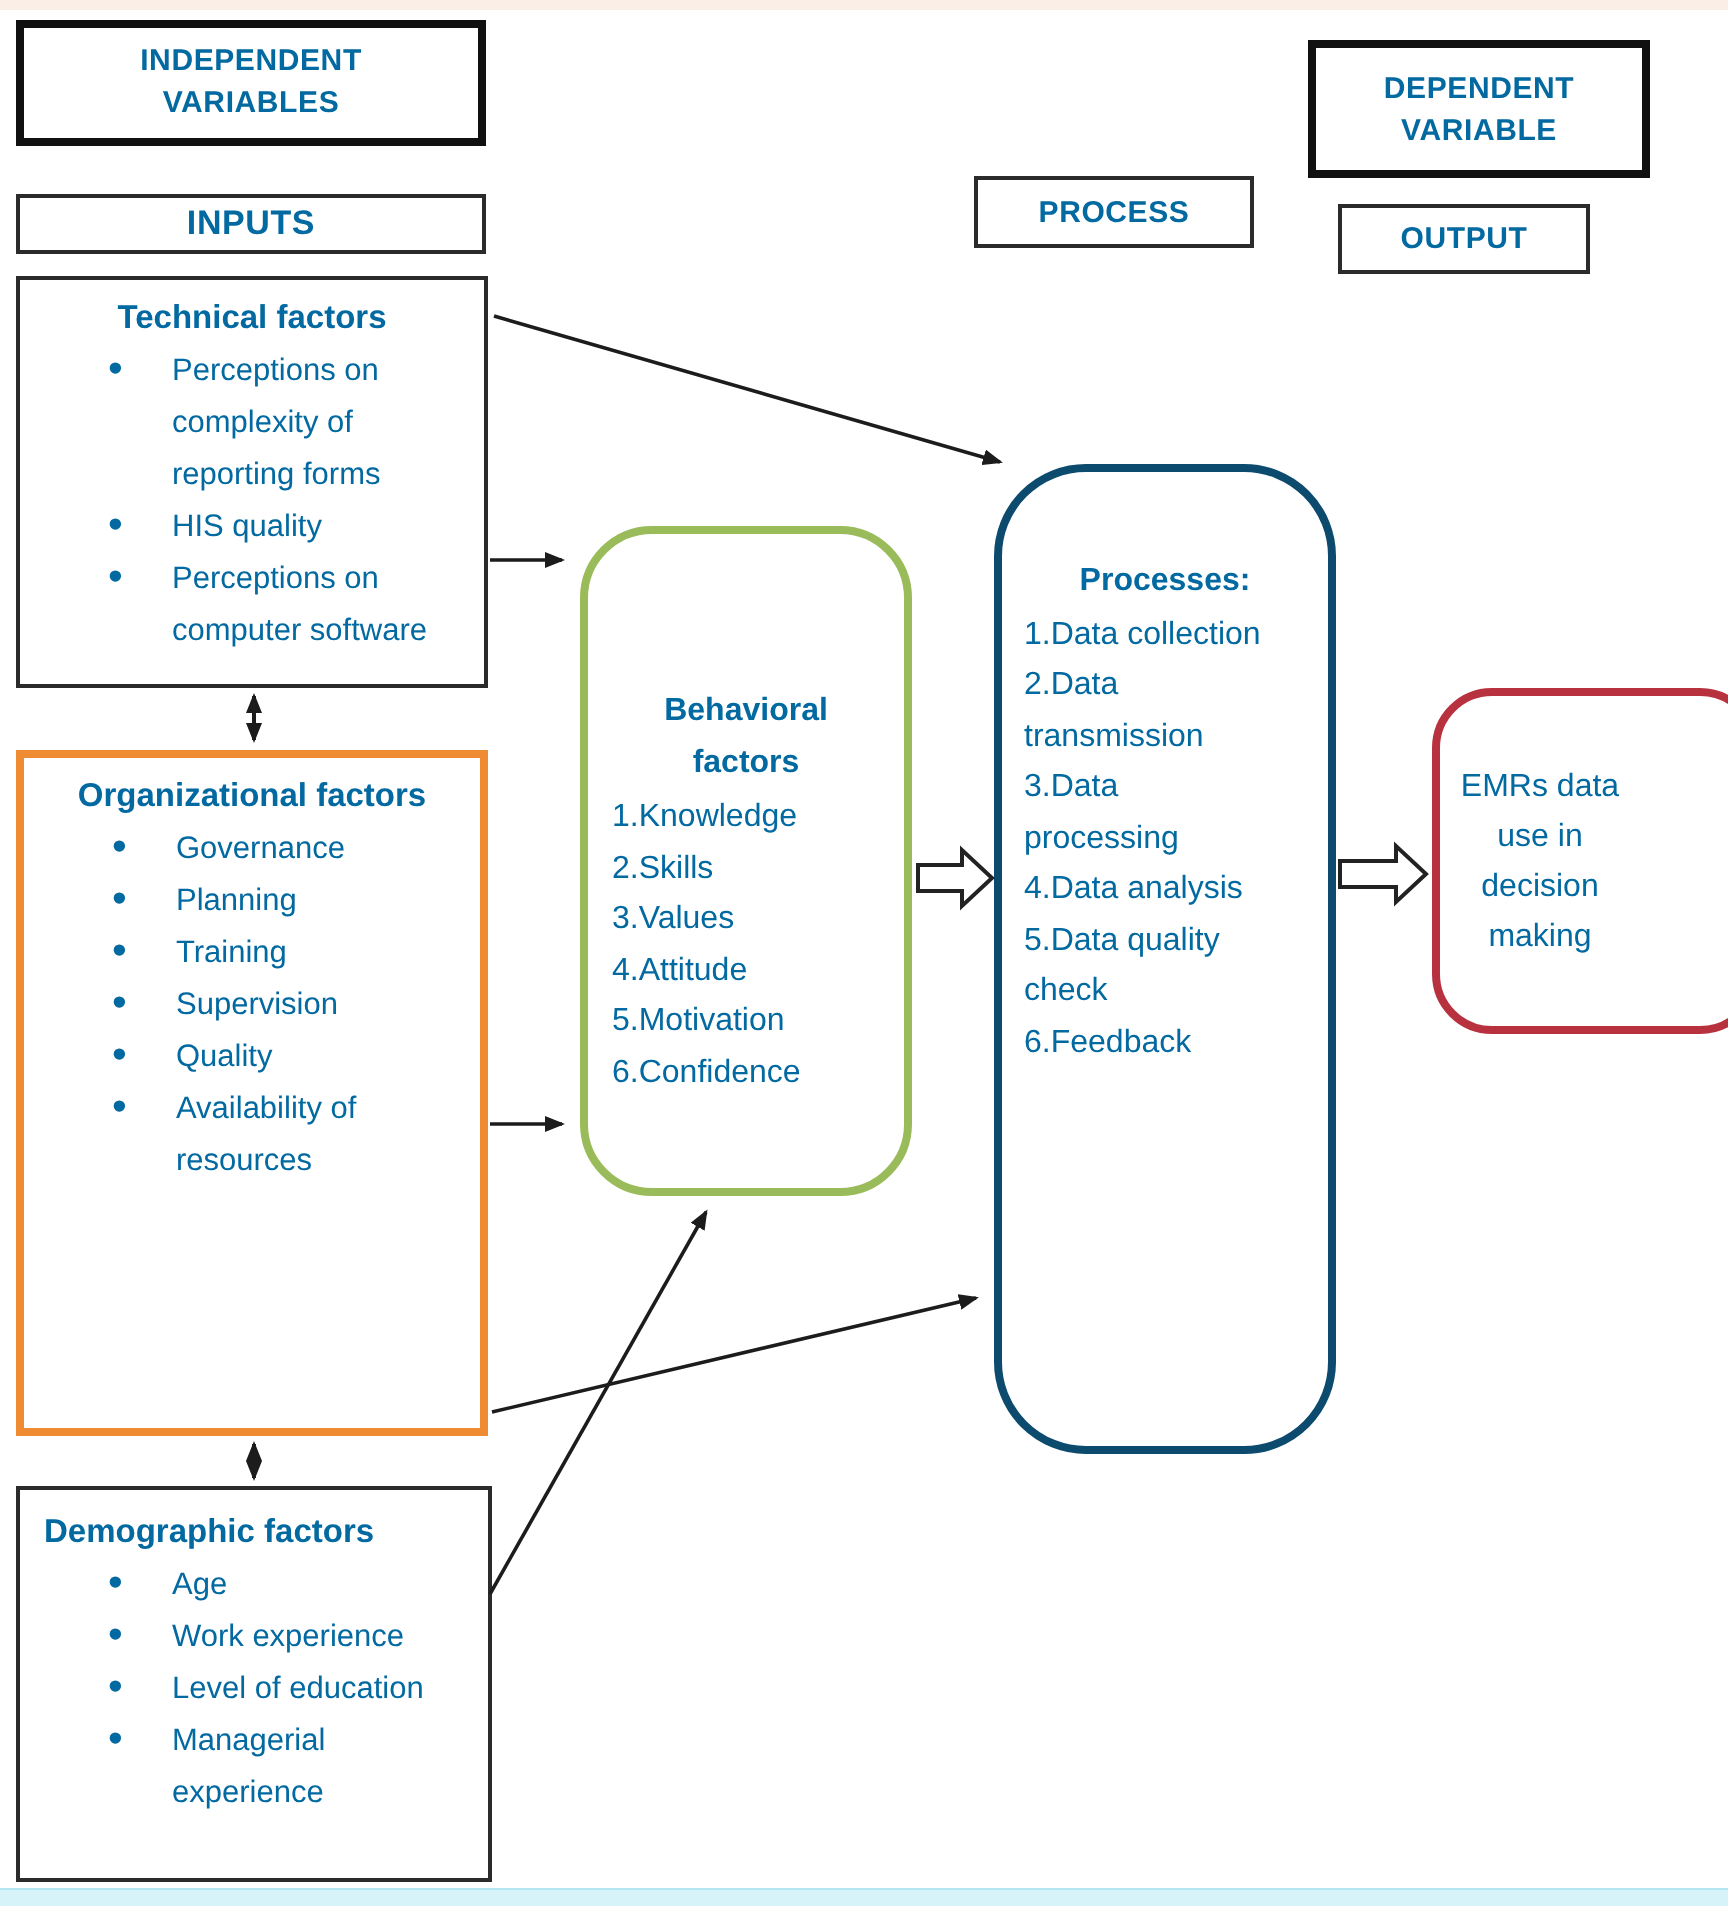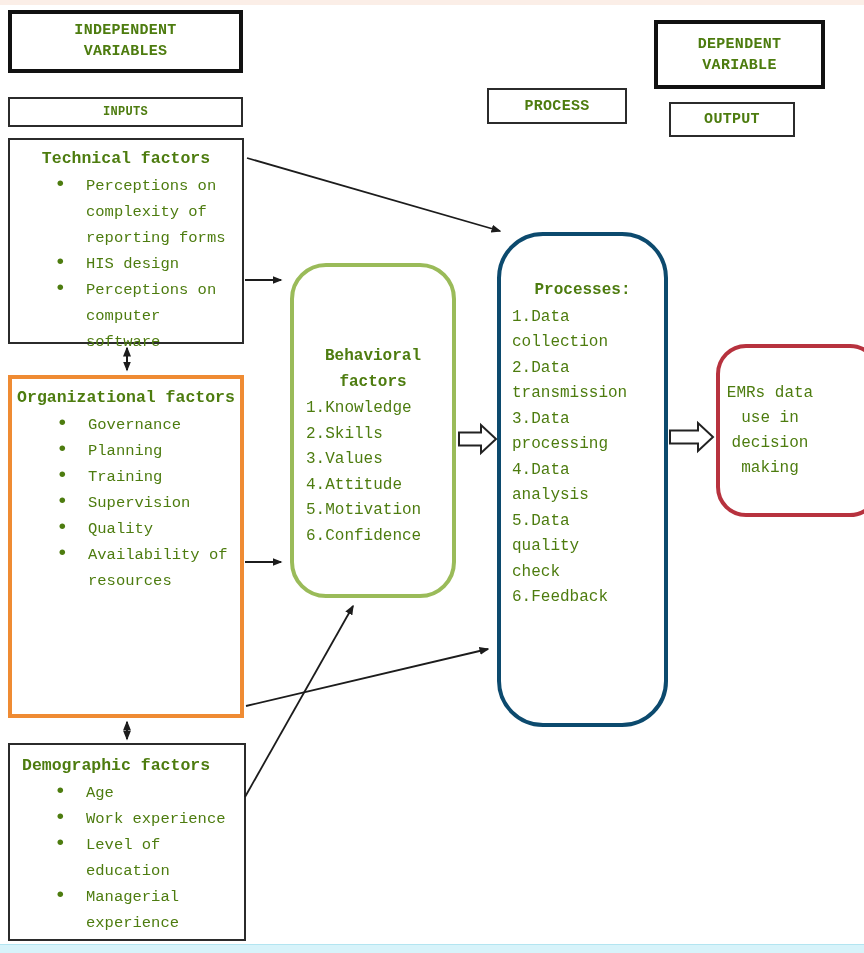--- a/index.html
+++ b/index.html
@@ -1,31 +1,31 @@
 <!DOCTYPE html>
 <html><head>
 <meta charset="utf-8">
 <style>
   html,body{margin:0;padding:0;background:#ffffff;}
   .canvas{
     position:relative;width:864px;height:953px;background:#ffffff;overflow:hidden;
-    font-family:Liberation Mono, monospace;color:#4d7c0f;
+    font-family:Liberation Sans, sans-serif;color:#0369a1;
   }
   .strip-top{position:absolute;left:0;top:0;width:864px;height:5px;background:#fbeee7;}
   .strip-bottom{position:absolute;left:0;top:944px;width:864px;height:9px;background:#d7f3fa;border-top:1px solid #b3e5f1;}
 
   .box{position:absolute;background:#ffffff;box-sizing:border-box;}
   .label-box{display:flex;align-items:center;justify-content:center;text-align:center;
     font-weight:bold;font-size:15px;letter-spacing:.3px;}
   .heavy{border:4px solid #111111;}
   .thin{border:2px solid #2b2b2b;}
 
   #independent{left:8px;top:10px;width:235px;height:63px;}
   #independent span{display:block;width:170px;margin:0 auto;line-height:1.35;}
-  #inputs{left:8px;top:97px;width:235px;height:30px;font-size:12px;}
+  #inputs{left:8px;top:97px;width:235px;height:30px;font-size:17px;}
   #process{left:487px;top:88px;width:140px;height:36px;font-size:15px;}
   #dependent{left:654px;top:20px;width:171px;height:69px;}
   #dependent span{display:block;width:150px;margin:0 auto;line-height:1.4;}
   #output{left:669px;top:102px;width:126px;height:35px;font-size:15px;}
 
   .factor-box{border:2px solid #2b2b2b;font-size:15.5px;line-height:26px;}
   #technical{left:8px;top:138px;width:236px;height:206px;padding-top:6px;}
   #organizational{left:8px;top:375px;width:236px;height:343px;border:4px solid #EF8B33;padding-top:6px;}
   #demographic{left:8px;top:743px;width:238px;height:198px;padding-top:8px;}
 
@@ -73,21 +73,21 @@
     <span>DEPENDENT VARIABLE</span>
   </div>
   <div class="box thin label-box" id="output">
     <span>OUTPUT</span>
   </div>
 
   <div class="box factor-box" id="technical">
     <div class="factor-title">Technical factors</div>
     <ul class="blist">
       <li>Perceptions on complexity of reporting forms</li>
-      <li>HIS design</li>
+      <li>HIS quality</li>
       <li>Perceptions on computer software</li>
     </ul>
   </div>
 
   <div class="box factor-box" id="organizational">
     <div class="factor-title">Organizational factors</div>
     <ul class="blist">
       <li>Governance</li>
       <li>Planning</li>
       <li>Training</li>

